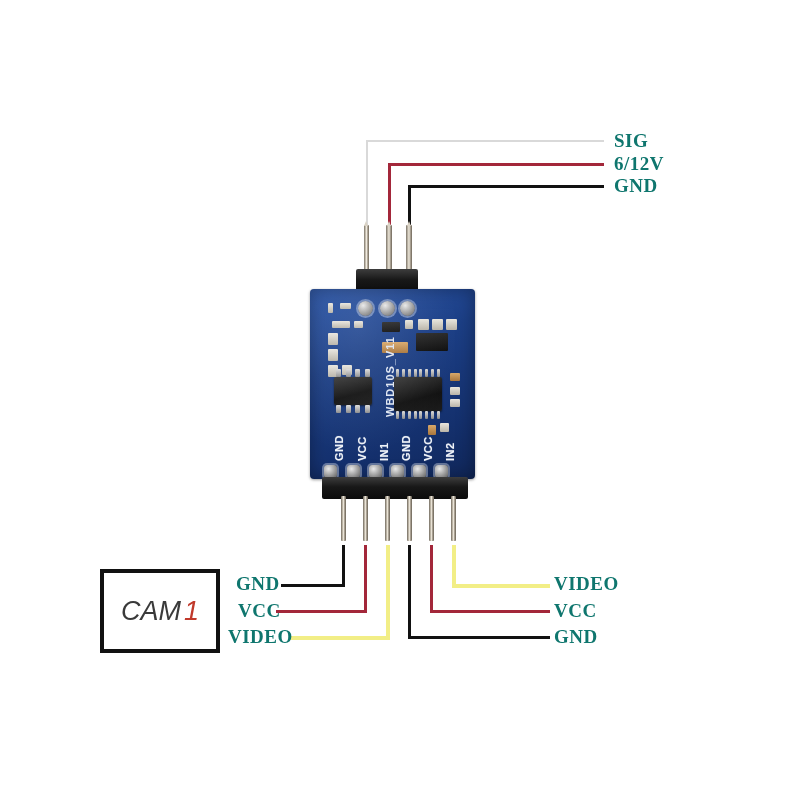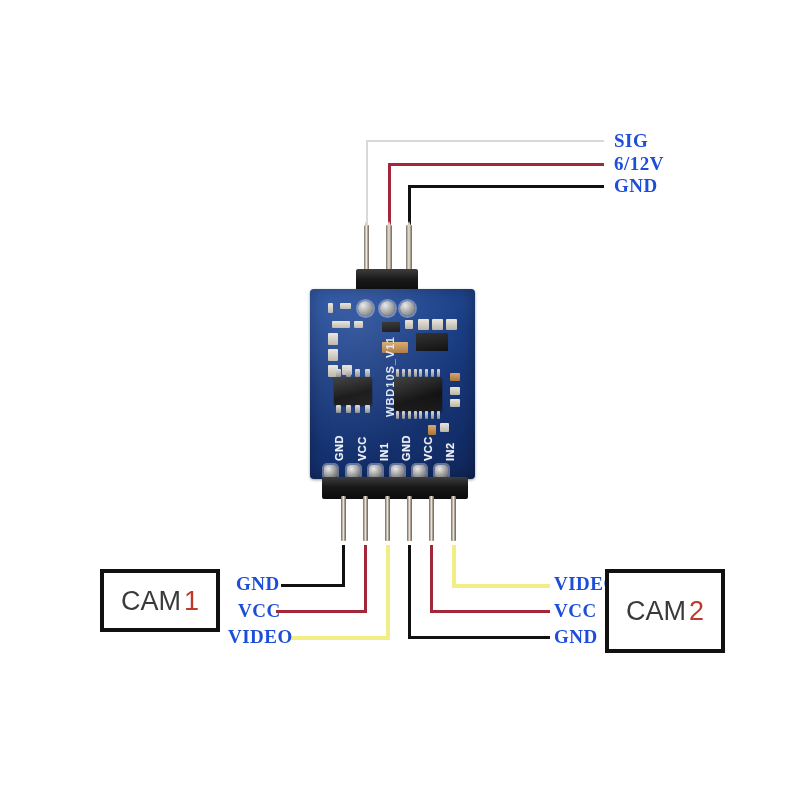--- a/index.html
+++ b/index.html
@@ -19,21 +19,21 @@
 
   
   .wire-h, .wire-v { position: absolute; }
 
   
   .lbl {
     position: absolute;
     font-family: "Liberation Serif", serif;
     font-weight: bold;
     font-size: 19px;
-    color: #1d4ed8;
+    color: #0f766e;
     white-space: nowrap;
     letter-spacing: 0.5px;
   }
 
   
   .cam-box {
     position: absolute;
     background: #ffffff;
     border: 4px solid #111111;
     box-sizing: border-box;
@@ -295,25 +295,20 @@
     <div class="wire-h" style="left:430px; top:610px; width:120px; height:3px; background:#a3273a;"></div>
 
     <div class="wire-v" style="left:452px; top:545px; width:4px; height:42px; background:#f2ee86;"></div>
     <div class="wire-h" style="left:452px; top:584px; width:98px; height:4px; background:#f2ee86;"></div>
 
     <div class="lbl" style="left:554px; top:573px;">VIDEO</div>
     <div class="lbl" style="left:554px; top:600px;">VCC</div>
     <div class="lbl" style="left:554px; top:626px;">GND</div>
   </div>
 
-  <div class="cam-box" style="left:100px; top:569px; width:120px; height:63px;">
+  <div class="cam-box" style="left:100px; top:569px; width:120px; height:84px;font-style:italic;">
     <div class="cam-text">
       <span>CAM</span><span class="cam-num">1</span>
     </div>
   </div>
 
-  <div class="cam-box" style="left:605px; top:569px; width:120px; height:84px;">
-    <div class="cam-text">
-      <span>CAM</span><span class="cam-num">2</span>
-    </div>
-  </div>
 
 </div>
 
 </body></html>

